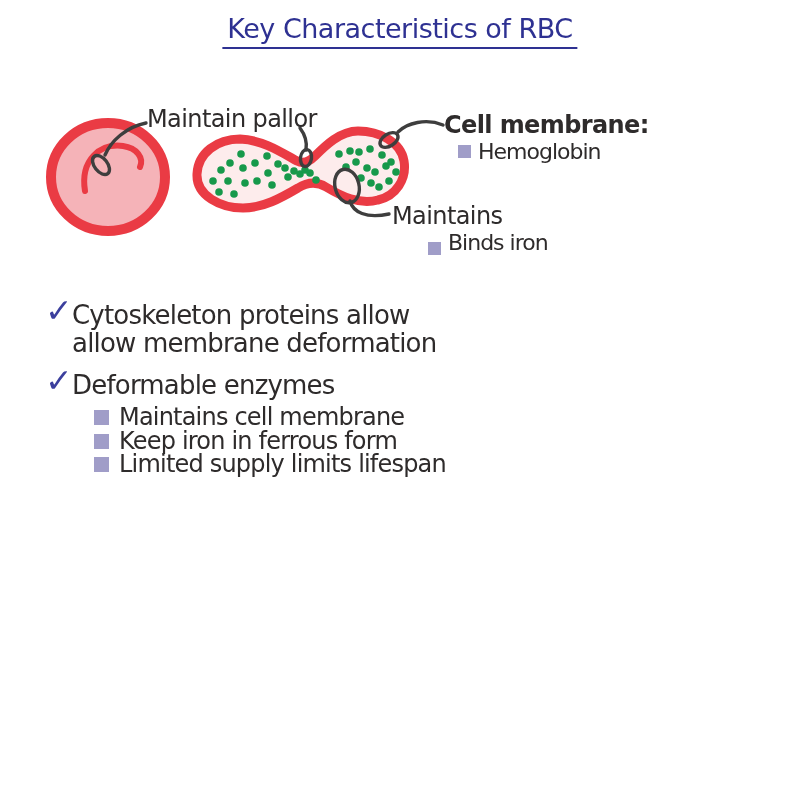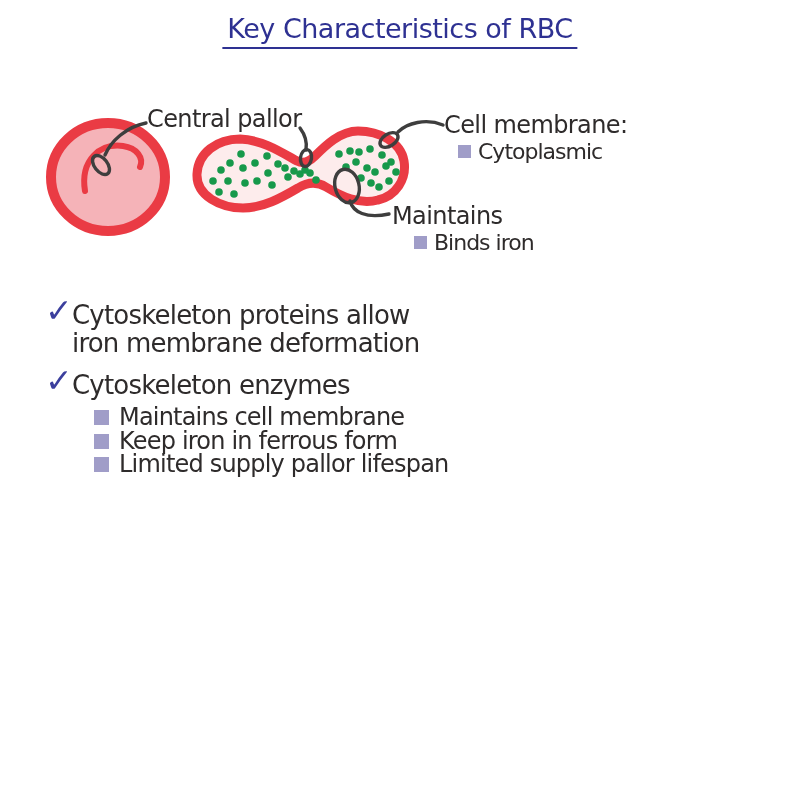--- a/index.html
+++ b/index.html
@@ -106,53 +106,53 @@
       <path d="M 443,125 C 426,118 407,123 398,132"></path>
       <ellipse cx="389" cy="140" rx="10" ry="6" transform="rotate(-33 389 140)"></ellipse>
 
       <ellipse cx="347" cy="186" rx="12" ry="17" transform="rotate(-14 347 186)"></ellipse>
       <path d="M 350,201 C 353,212 366,219 389,214"></path>
     </g>
   </svg>
 
   <div class="title">Key Characteristics of RBC</div>
 
-  <div class="lbl" style="left:147px;top:105px;">Central pallor</div>
+  <div class="lbl" style="left:147px;top:105px;">Maintain pallor</div>
 
-  <div class="lbl" style="left:444px;top:111px;">Cell membrane:</div>
+  <div class="lbl" style="left:444px;top:111px;font-weight:bold;">Cell membrane:</div>
 
   <div class="brow" style="left:458px;top:139px;">
     <span class="sq sq13"></span>
-    <span class="txt">Cytoplasmic</span>
+    <span class="txt">Hemoglobin</span>
   </div>
 
   <div class="lbl" style="left:392px;top:202px;">Maintains</div>
 
-  <div class="brow" style="left:414px;top:230px;">
+  <div class="brow" style="left:428px;top:230px;align-items:flex-end;">
     <span class="sq sq13"></span>
     <span class="txt">Binds iron</span>
   </div>
 
   <span class="check" style="left:45px;top:294px;">✓</span>
   <div class="cl-main" style="left:72px;top:301px;">
     <span>Cytoskeleton proteins allow</span><br>
-    <span>iron membrane deformation</span>
+    <span>allow membrane deformation</span>
   </div>
 
   <span class="check" style="left:45px;top:364px;">✓</span>
   <div class="cl-main" style="left:72px;top:371px;">
-    <span>Cytoskeleton enzymes</span>
+    <span>Deformable enzymes</span>
   </div>
 
   <div class="brow clrow" style="left:94px;top:403px;">
     <span class="sq sq15"></span>
     <span class="txt">Maintains cell membrane</span>
   </div>
   <div class="brow clrow" style="left:94px;top:427px;">
     <span class="sq sq15"></span>
     <span class="txt">Keep iron in ferrous form</span>
   </div>
   <div class="brow clrow" style="left:94px;top:450px;">
     <span class="sq sq15"></span>
-    <span class="txt">Limited supply pallor lifespan</span>
+    <span class="txt">Limited supply limits lifespan</span>
   </div>
 
 </div>
 
 </body></html>

